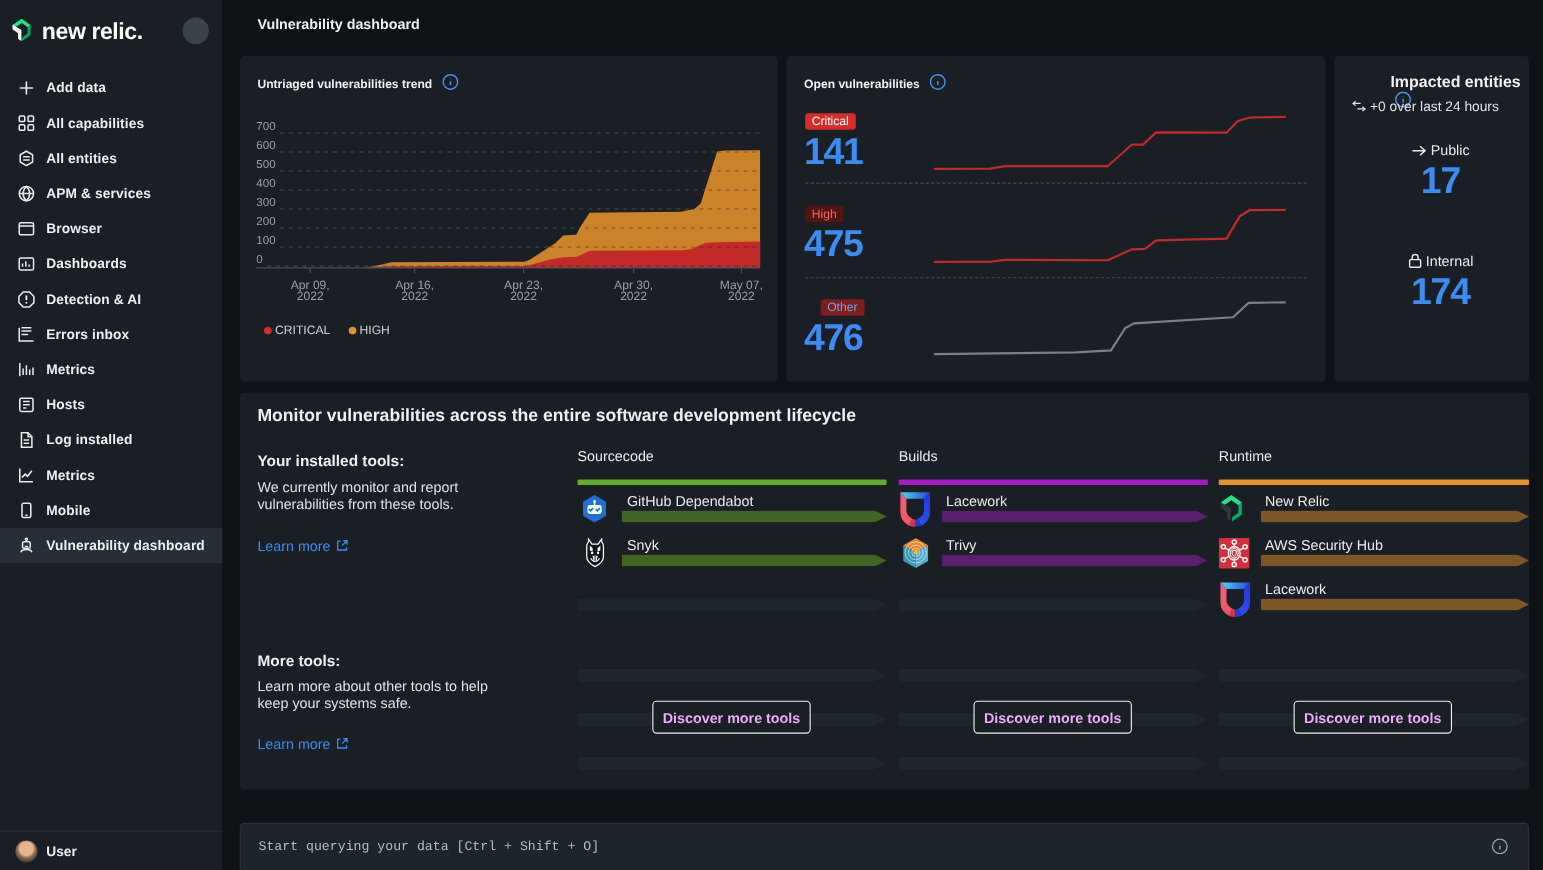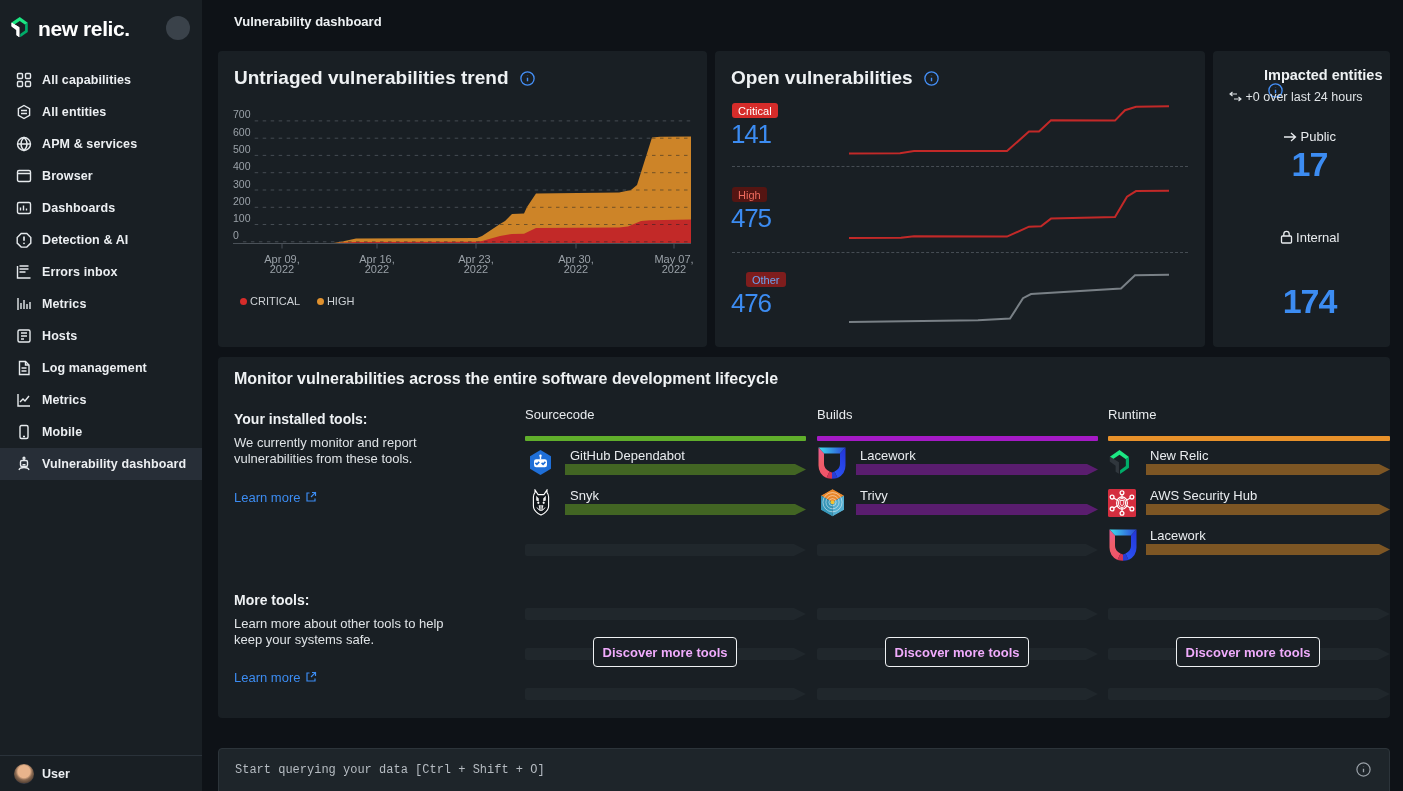--- a/index.html
+++ b/index.html
@@ -13,25 +13,25 @@
   .nav { position:absolute; left:0; top:64px; width:202px; }
   .nav-item { height:32px; display:flex; align-items:center; padding-left:16px; color:#eceff2; font-size:12.5px; font-weight:bold; }
   .nav-item.sel { background:#272e37; }
   .nav-item svg { width:16px; height:16px; flex:none; }
   .nav-item span { margin-left:10px; letter-spacing:0.1px; }
   #user-row { position:absolute; left:0; bottom:0; width:202px; height:36px; border-top:1px solid #2a323a; display:flex; align-items:center; padding-left:14px; color:#eceff2; font-size:12.5px; font-weight:bold; }
   #user-av { width:20px; height:20px; border-radius:50%; background:radial-gradient(circle at 50% 38%, #e8b48c 0 38%, #8a6a52 52%, #5a4638 70%, #3a3a44 75%); margin-right:8px; }
   
   #ptitle { position:absolute; left:234px; top:14px; font-size:13px; font-weight:bold; color:#eef1f3; }
   .card { position:absolute; background:#191f24; border-radius:4px; }
-  .ctitle { position:absolute; font-size:19px; font-weight:bold; color:#eef1f3; }
+  .ctitle { position:absolute; font-size:11px; font-weight:bold; color:#eef1f3; }
   .info { display:inline-block; vertical-align:-2px; }
   
   .badge { position:absolute; font-size:11px; padding:1.5px 6px; border-radius:3px; }
-  .bignum { position:absolute; font-size:26px; font-weight:normal; color:#3c8cf2; letter-spacing:-1.2px; }
+  .bignum { position:absolute; font-size:34px; font-weight:bold; color:#3c8cf2; letter-spacing:-1.2px; }
   .dash-sep { position:absolute; border-top:1px dashed #454c53; }
   
   .colhead { position:absolute; font-size:13px; color:#e8ebee; }
   .topbar { position:absolute; height:5px; border-radius:1px; }
   .toolname { position:absolute; font-size:13px; color:#e9ecef; }
   .pbar { position:absolute; height:11px; clip-path:polygon(0 0, calc(100% - 11px) 0, 100% 50%, calc(100% - 11px) 100%, 0 100%); }
   .skel { position:absolute; height:12px; background:#20272c; clip-path:polygon(0 0, calc(100% - 12px) 0, 100% 50%, calc(100% - 12px) 100%, 0 100%); border-radius:2px; }
   .btn { position:absolute; width:144px; height:30px; border:1px solid #eef1f3; border-radius:4px; background:#191f24; color:#f0abfc; font-size:13px; font-weight:bold; display:flex; align-items:center; justify-content:center; }
   .ltext { font-size:13px; color:#dfe3e6; line-height:16px; }
   .lhead { font-size:14px; font-weight:bold; color:#eef1f3; }
@@ -50,20 +50,26 @@
         <path fill="#1CE783" d="M2,8.7 L12.4,1.6 L22.6,9.0 L19.3,11.5 L12.4,6.6 L5.2,11.5 Z"></path>
         <path fill="#00AC69" d="M22.6,9.0 L22.6,20.6 L13.0,27.5 L13.0,23.3 L19.2,18.8 L19.2,11.4 Z"></path>
         <path fill="#FFFFFF" d="M2,8.7 L5.2,11.5 L5.2,13.4 L8.3,16.2 L8.3,24.6 L11.9,27.4 L11.9,14.6 L2,8.8 Z M2,8.7 L2,13.2 L4.6,15.5 L4.6,10.9 Z"></path>
         <path fill="#FFFFFF" d="M1.9,8.6 L1.9,13.8 L8.2,18.4 L8.2,24.9 L11.8,27.2 L11.8,14.6 Z"></path>
       </svg>
     </div>
     <div id="logotext">new relic.</div>
     <div id="avatar-top"></div>
     <div class="nav">
       <div class="nav-item">
+          <svg viewBox="0 0 16 16" fill="none" stroke="#e6eaed" stroke-width="1.5">
+            <path d="M8 2v12M2 8h12"></path>
+          </svg>
+          <span>Add data</span>
+        </div>
+      <div class="nav-item">
           <svg viewBox="0 0 16 16" fill="none" stroke="#e6eaed" stroke-width="1.4">
             <rect x="1.5" y="1.5" width="5" height="5" rx="1"></rect>
             <rect x="9.5" y="1.5" width="5" height="5" rx="1"></rect>
             <rect x="1.5" y="9.5" width="5" height="5" rx="1"></rect>
             <rect x="9.5" y="9.5" width="5" height="5" rx="1"></rect>
           </svg>
           <span>All capabilities</span>
         </div>
       <div class="nav-item">
           <svg viewBox="0 0 16 16" fill="none" stroke="#e6eaed" stroke-width="1.4">
@@ -120,21 +126,21 @@
             <rect x="2" y="2" width="12" height="12" rx="1.5"></rect>
             <path d="M5 5h6M5 8h6M5 11h3"></path>
           </svg>
           <span>Hosts</span>
         </div>
       <div class="nav-item">
           <svg viewBox="0 0 16 16" fill="none" stroke="#e6eaed" stroke-width="1.4">
             <path d="M3.5 1.5h6l3.5 3.5v9.5h-9.5z"></path>
             <path d="M9.5 1.5V5H13M5.5 8h5M5.5 11h5"></path>
           </svg>
-          <span>Log management</span>
+          <span>Log installed</span>
         </div>
       <div class="nav-item">
           <svg viewBox="0 0 16 16" fill="none" stroke="#e6eaed" stroke-width="1.4">
             <path d="M2 2v12h12"></path>
             <path d="M4 10l3-3 2 2 4-5"></path>
           </svg>
           <span>Metrics</span>
         </div>
       <div class="nav-item">
           <svg viewBox="0 0 16 16" fill="none" stroke="#e6eaed" stroke-width="1.4">
@@ -267,21 +273,21 @@
       Public
     </div>
     <div style="position:absolute; left:8px; top:94px; width:177px; text-align:center; font-size:34px; font-weight:bold; color:#3c8cf2; letter-spacing:-1px;">17</div>
     <div style="position:absolute; left:8px; top:179px; width:177px; text-align:center; font-size:13px; color:#e8ebee;">
       <svg width="13" height="14" viewBox="0 0 13 14" style="vertical-align:-2px;">
           <rect x="1.5" y="6" width="10" height="7" rx="1" stroke="#e8ebee" stroke-width="1.3" fill="none"></rect>
           <path d="M3.8 6V4a2.7 2.7 0 0 1 5.4 0v2" stroke="#e8ebee" stroke-width="1.3" fill="none"></path>
         </svg>
       Internal
     </div>
-    <div style="position:absolute; left:8px; top:195px; width:177px; text-align:center; font-size:34px; font-weight:bold; color:#3c8cf2; letter-spacing:-1px;margin-top:36px;">174</div>
+    <div style="position:absolute; left:8px; top:195px; width:177px; text-align:center; font-size:34px; font-weight:bold; color:#3c8cf2; letter-spacing:-1px;">174</div>
   </div>
 
   <div class="card" id="monitor" style="left:218px; top:357px; width:1172px; height:361px;">
     <div style="position:absolute; left:16px; top:13px; font-size:16px; font-weight:bold; color:#eef1f3;">Monitor vulnerabilities across the entire software development lifecycle</div>
 
     <div class="lhead" style="position:absolute; left:16px; top:54px;">Your installed tools:</div>
     <div class="ltext" style="position:absolute; left:16px; top:78px; width:200px;">We currently monitor and report vulnerabilities from these tools.</div>
     <div style="position:absolute; left:16px; top:131px;"><a class="learn">Learn more</a>
       <svg width="12" height="12" viewBox="0 0 12 12" style="vertical-align:-1px;">
           <path d="M4.5 2H2v8h8V7.5M7 1.5h3.5V5M10.8 1.2L6 6" stroke="#3c8cf2" stroke-width="1.2" fill="none"></path>

